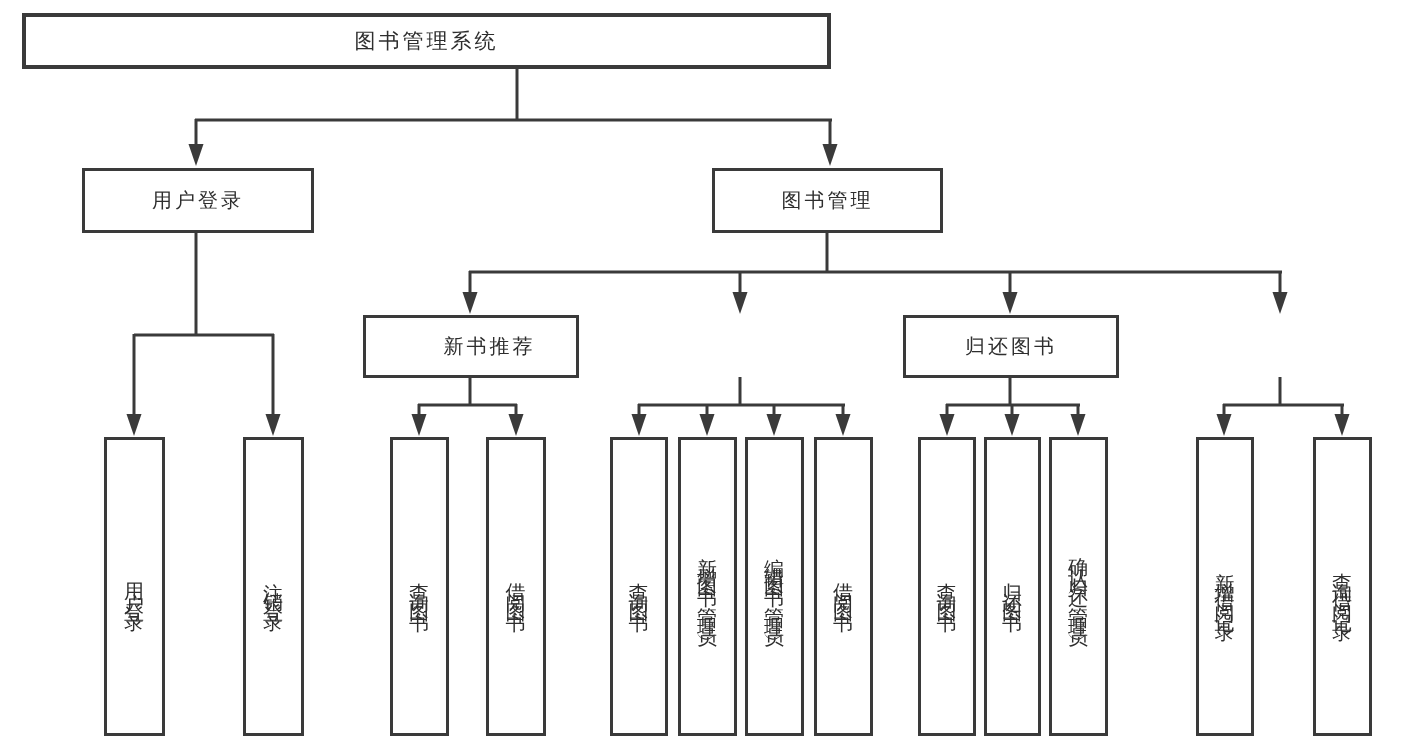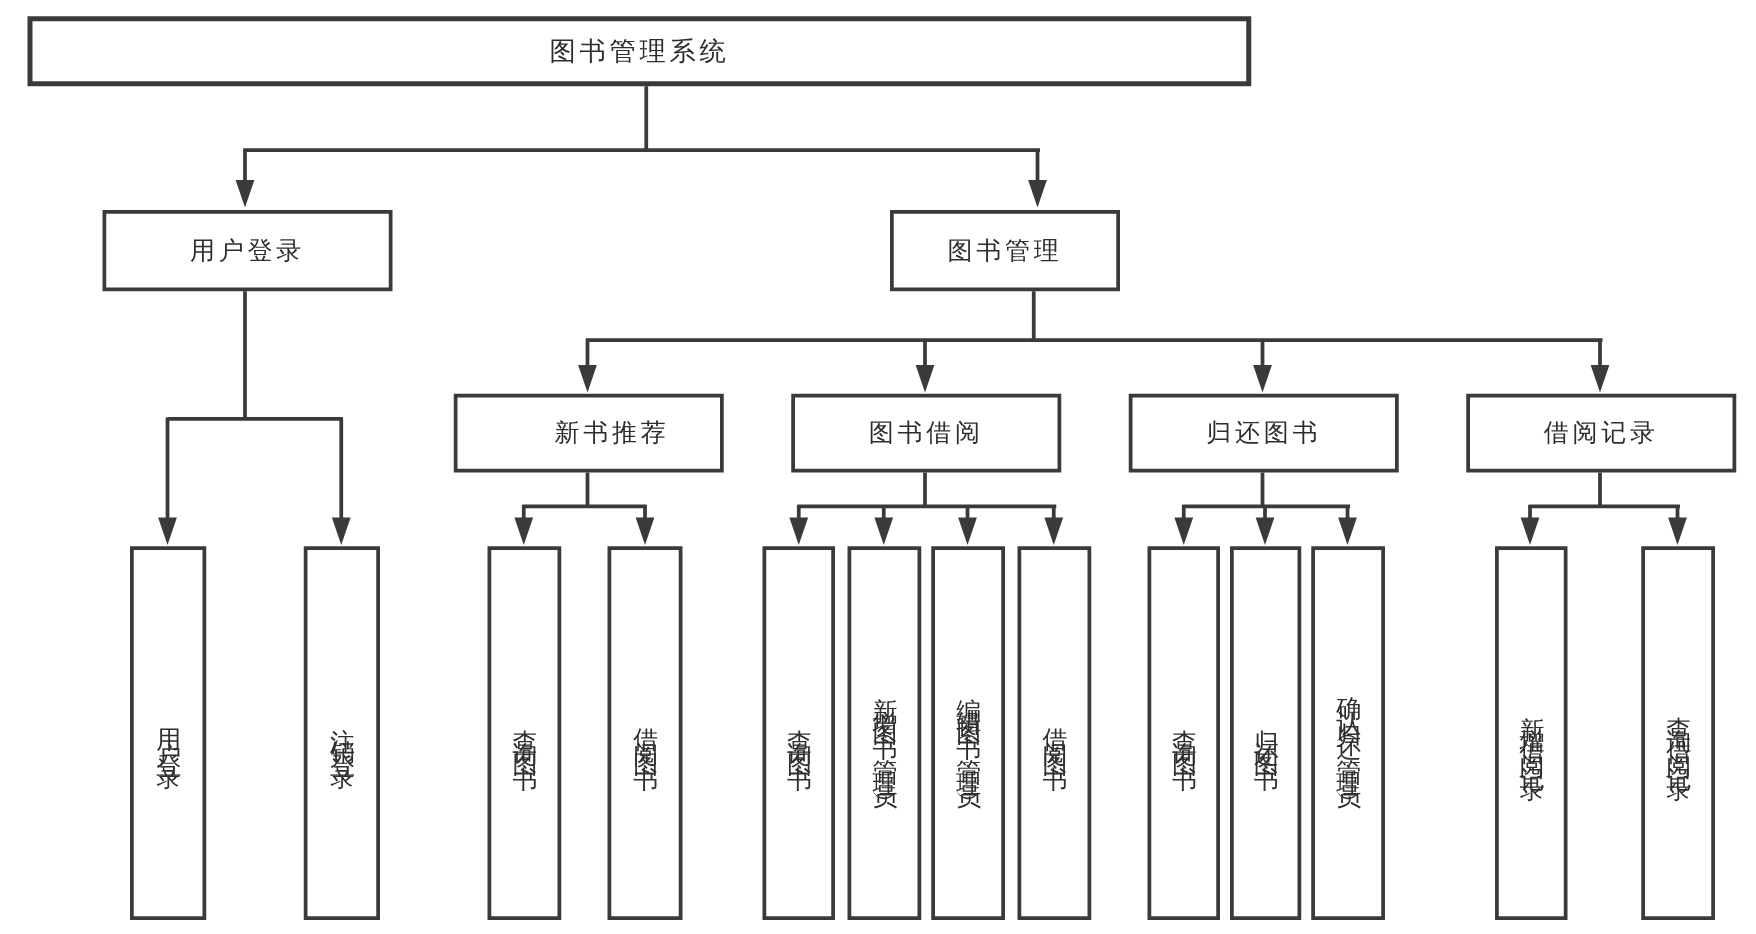--- a/index.html
+++ b/index.html
@@ -16,24 +16,24 @@
     color:var(--text,#2e2e2e);z-index:2;
   }
   .node.root{border-width:4px;}
   .hlabel{font-size:20px;letter-spacing:3px;white-space:nowrap;}
   .root .hlabel{font-size:21px;}
   .leaf .vlabel{
     writing-mode:vertical-rl;text-orientation:mixed;
     font-size:20px;letter-spacing:10px;line-height:1;
   }
   
-  .n-root{left:22px;top:13px;width:979px;height:56px;}
+  .n-root{left:22px;top:13px;width:809px;height:56px;}
   
   .n-l2a{left:82px;top:168px;width:232px;height:65px;}
-  .n-l2b{left:712px;top:168px;width:184px;height:65px;}
+  .n-l2b{left:712px;top:168px;width:231px;height:65px;}
   
   .n-l3{top:315px;width:216px;height:63px;}
   .n-l3a{left:363px;padding-left:37px;} .n-l3b{left:633px;} .n-l3c{left:903px;} .n-l3d{left:1173px;}
   
   .leaf{top:437px;height:299px;}
   .n-a1{left:104px;width:61px;} .n-a2{left:243px;width:61px;}
   .n-b1{left:390px;width:59px;} .n-b2{left:486px;width:60px;}
   .n-c1{left:610px;width:58px;} .n-c2{left:678px;width:59px;}
   .n-c3{left:745px;width:59px;} .n-c4{left:814px;width:59px;}
   .n-d1{left:918px;width:58px;} .n-d2{left:984px;width:57px;} .n-d3{left:1049px;width:59px;}
@@ -121,28 +121,22 @@
   <div class="node n-l2a">
     <span class="hlabel">用户登录</span>
   </div>
   <div class="node n-l2b">
     <span class="hlabel">图书管理</span>
   </div>
 
   <div class="node n-l3 n-l3a">
     <span class="hlabel">新书推荐</span>
   </div>
-  <div class="node n-l3 n-l3b">
-    <span class="hlabel">图书借阅</span>
-  </div>
   <div class="node n-l3 n-l3c">
     <span class="hlabel">归还图书</span>
-  </div>
-  <div class="node n-l3 n-l3d">
-    <span class="hlabel">借阅记录</span>
   </div>
 
   <div class="node leaf n-a1">
     <span class="vlabel">用户登录</span>
   </div>
   <div class="node leaf n-a2">
     <span class="vlabel">注销登录</span>
   </div>
 
   <div class="node leaf n-b1">

